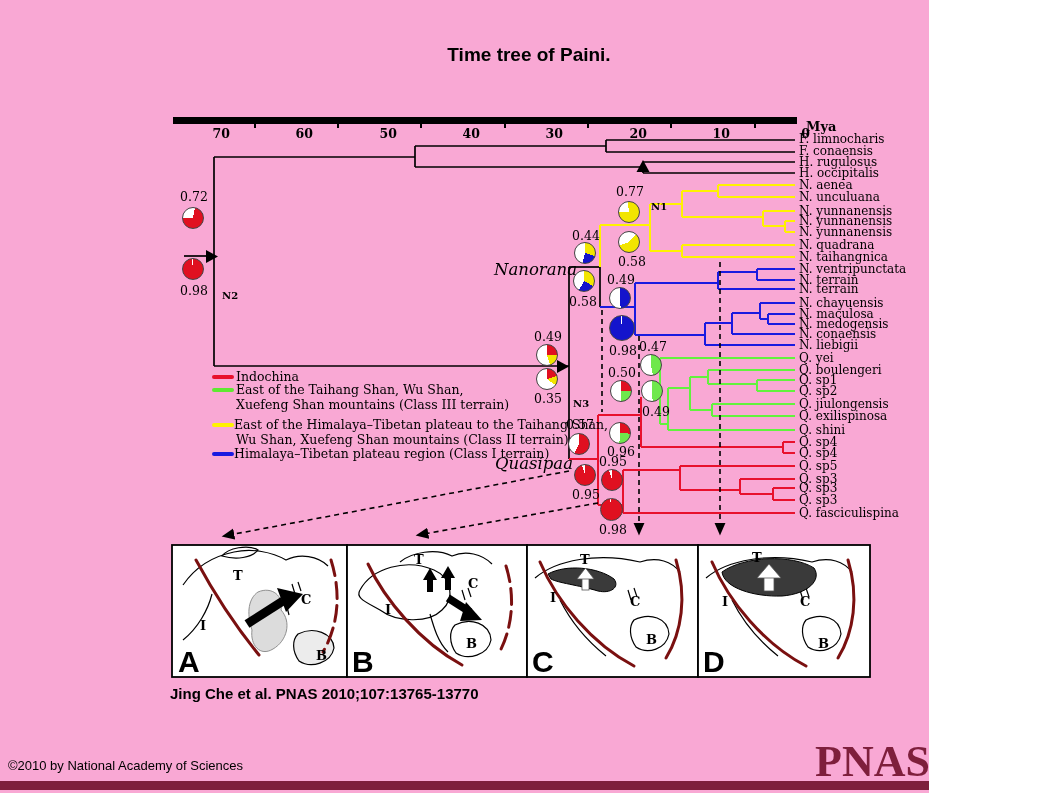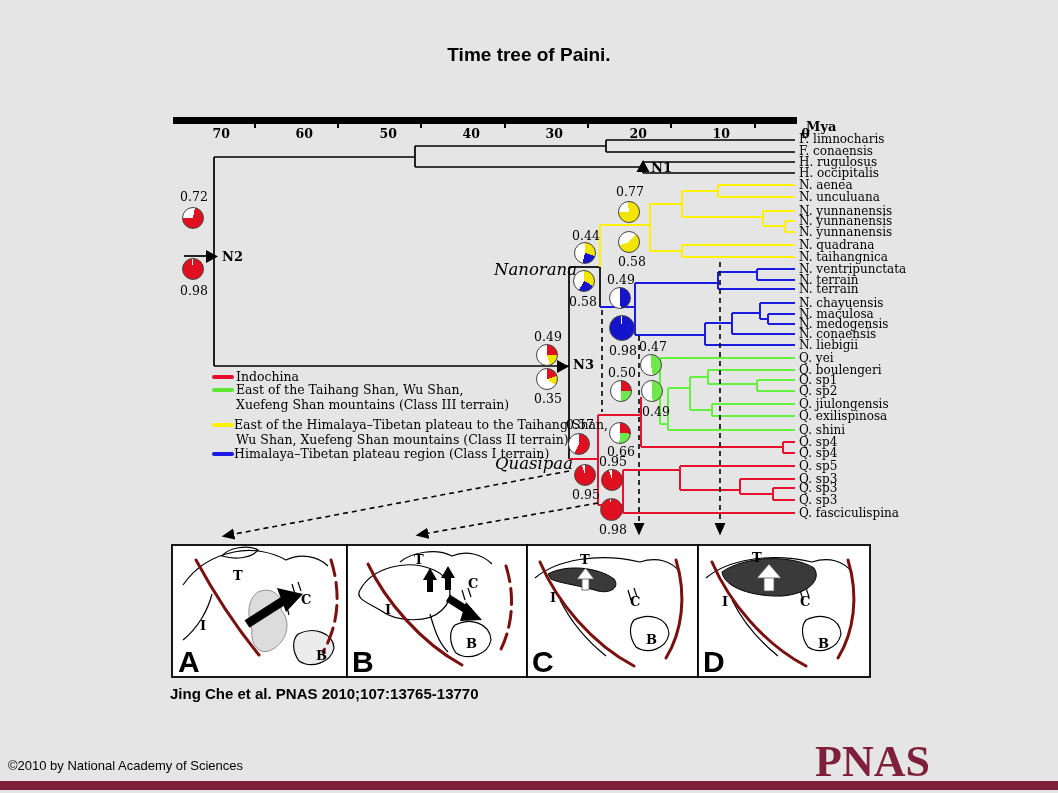--- a/index.html
+++ b/index.html
@@ -1,27 +1,27 @@
 <!DOCTYPE html>
 <html><head>
 <meta charset="utf-8">
 <style>
   html,body{margin:0;padding:0;background:#fff;}
-  #page{position:relative;width:1058px;height:793px;background:#e5e5e5;overflow:hidden;
+  #page{position:relative;width:929px;height:793px;background:#f9a8d4;overflow:hidden;
         font-family:"Liberation Sans",sans-serif;}
   .abs{position:absolute;}
   #title{left:0;top:44px;width:1058px;text-align:center;font-size:19px;font-weight:bold;color:#000;}
   .tip{position:absolute;left:799px;font-family:"DejaVu Serif",serif;
        font-size:12px;color:#000;white-space:nowrap;line-height:12px;}
   .plab{position:absolute;width:38px;text-align:center;font-family:"DejaVu Serif",serif;
         font-size:12.5px;color:#000;}
   .pie{position:absolute;border-radius:50%;border:1px solid #444;box-sizing:border-box;}
   .tick{position:absolute;width:34px;margin-left:-17px;text-align:right;
         font-family:"DejaVu Serif",serif;font-weight:bold;font-size:12.5px;color:#000;}
-  .nlab{position:absolute;font-family:"DejaVu Serif",serif;font-weight:bold;font-size:13px;color:#000;}
+  .nlab{position:absolute;font-family:"DejaVu Serif",serif;font-weight:bold;font-size:10px;color:#000;margin-top:41px;}
   .clade{position:absolute;font-family:"DejaVu Serif",serif;font-style:italic;font-size:16.5px;color:#000;}
   .leg-line{position:absolute;font-family:"DejaVu Serif",serif;font-size:12.5px;color:#000;white-space:nowrap;}
   .leg-swatch{position:absolute;width:22px;height:4px;border-radius:2px;}
   #mya{position:absolute;left:806px;top:119px;font-family:"DejaVu Serif",serif;
        font-weight:bold;font-size:13px;}
   #citation{left:170px;top:685px;font-size:15px;font-weight:bold;color:#000;}
   #copyright{left:8px;top:758px;font-size:13px;color:#000;}
   #pnas-logo{left:815px;top:736px;width:235px;font-family:"Liberation Serif",serif;
              font-weight:bold;font-size:44px;letter-spacing:0px;color:#7E1F3C;}
   #footer-bar{left:0;top:781px;width:1058px;height:9px;background:#7E1F3C;}
@@ -320,21 +320,21 @@
   <div class="plab" style="left:637px;top:404px">0.49</div>
 
   <div class="pie abs" style="left:536px;top:344px;width:22px;height:22px;background:conic-gradient(#E01020 0 25%,#F2E500 25% 45%,#fff 45% 100%)"></div>
   <div class="plab" style="left:529px;top:329px">0.49</div>
   <div class="pie abs" style="left:536px;top:368px;width:22px;height:22px;background:conic-gradient(#E01020 0 20%,#F2E500 20% 35%,#fff 35% 100%)"></div>
   <div class="plab" style="left:529px;top:391px">0.35</div>
 
   <div class="pie abs" style="left:568px;top:433px;width:22px;height:22px;background:conic-gradient(#E01020 0 57%,#fff 57% 100%)"></div>
   <div class="plab" style="left:561px;top:417px">0.57</div>
   <div class="pie abs" style="left:609px;top:422px;width:22px;height:22px;background:conic-gradient(#E01020 0 26%,#6FE84C 26% 51%,#fff 51% 100%)"></div>
-  <div class="plab" style="left:602px;top:444px">0.66</div>
+  <div class="plab" style="left:602px;top:444px">0.96</div>
 
   <div class="pie abs" style="left:574px;top:464px;width:22px;height:22px;background:conic-gradient(#E01020 0 95%,#fff 95% 100%)"></div>
   <div class="plab" style="left:567px;top:487px">0.95</div>
   <div class="pie abs" style="left:601px;top:469px;width:22px;height:22px;background:conic-gradient(#E01020 0 95%,#fff 95% 100%)"></div>
   <div class="plab" style="left:594px;top:454px">0.95</div>
   <div class="pie abs" style="left:600px;top:498px;width:23px;height:23px;background:conic-gradient(#E01020 0 98%,#fff 98% 100%)"></div>
   <div class="plab" style="left:594px;top:522px">0.98</div>
 
   <div class="abs" id="citation">Jing Che et al. PNAS 2010;107:13765-13770</div>
   <div class="abs" id="copyright">©2010 by National Academy of Sciences</div>

